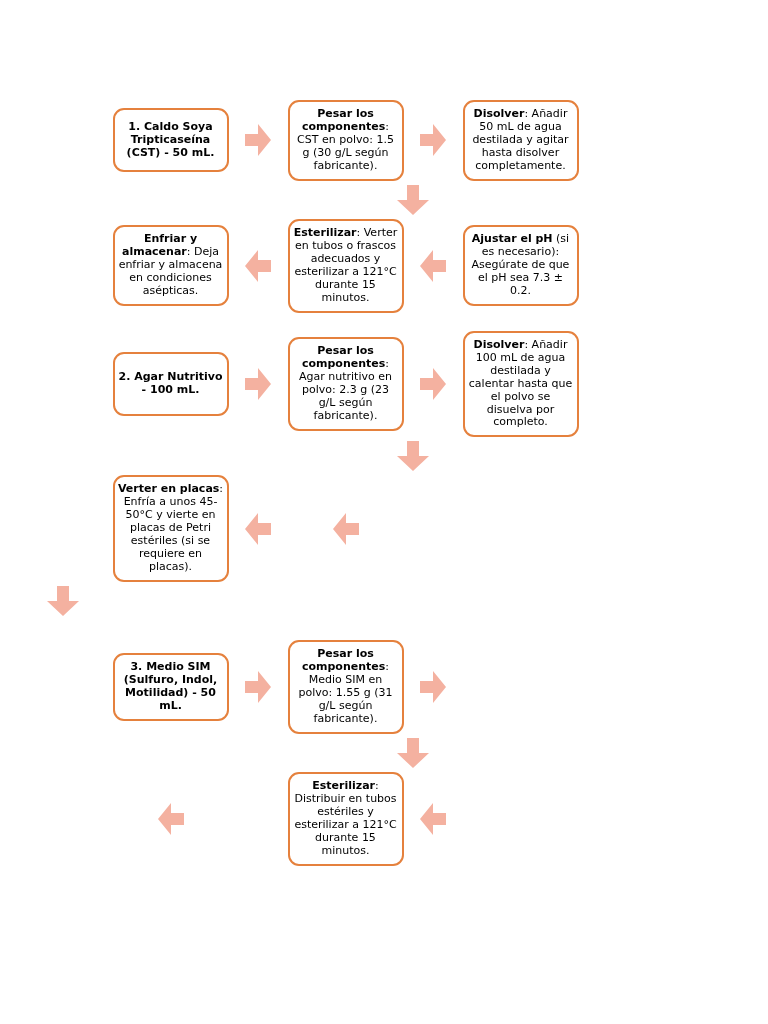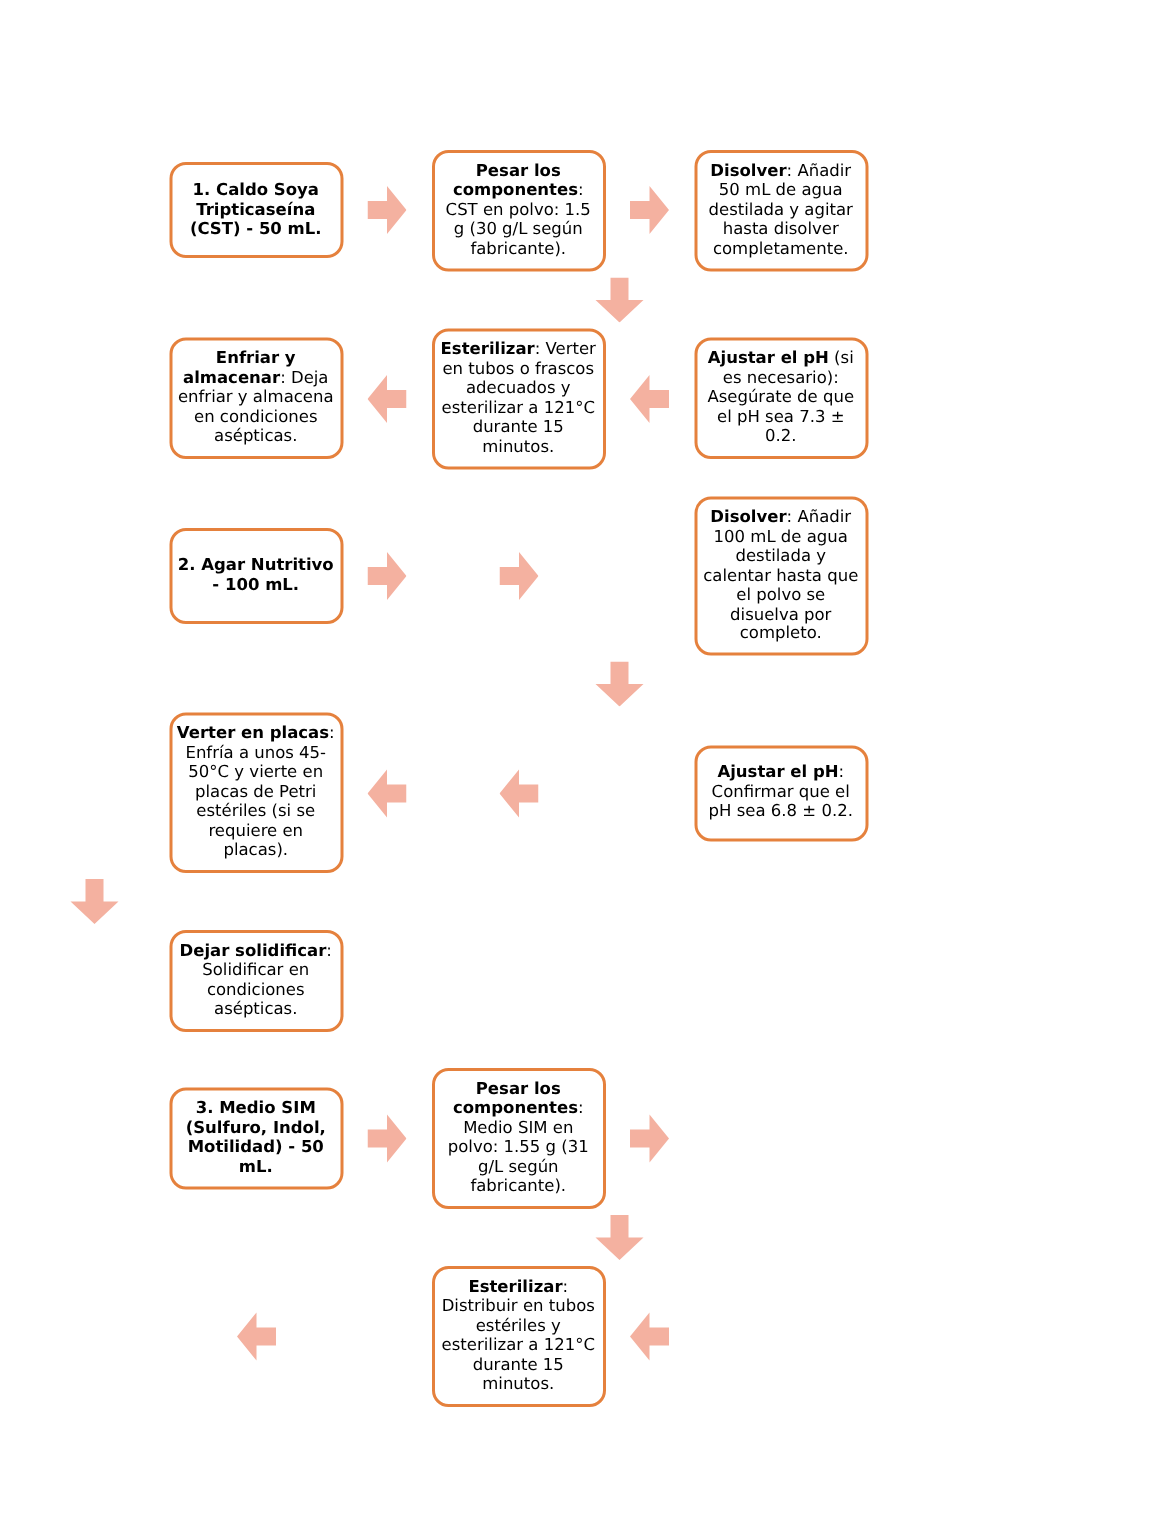--- a/index.html
+++ b/index.html
@@ -100,20 +100,23 @@
     </div>
   </div>
 
   <div class="grid mt-section">
     <div class="box c1">
       <div><b>2. Agar Nutritivo - 100 mL.</b><span></span></div>
     </div>
     <svg class="arrow" width="26" height="34" viewBox="0 0 26 34">
         <polygon points="0,11 13,11 13,1 26,17 13,33 13,23 0,23"></polygon>
       </svg>
+    <div class="box c3">
+      <div><b>Pesar los componentes</b><span>: Agar nutritivo en polvo: 2.3 g (23 g/L según fabricante).</span></div>
+    </div>
     <svg class="arrow" width="26" height="34" viewBox="0 0 26 34">
         <polygon points="0,11 13,11 13,1 26,17 13,33 13,23 0,23"></polygon>
       </svg>
     <div class="box c5">
       <div><b>Disolver</b><span>: Añadir 100 mL de agua destilada y calentar hasta que el polvo se disuelva por completo.</span></div>
     </div>
   </div>
 
   <div class="grid arrow-row">
     <svg class="arrow c5" width="34" height="30" viewBox="0 0 34 30">
@@ -124,36 +127,28 @@
   <div class="grid">
     <div class="box c1">
       <div><b>Verter en placas</b><span>: Enfría a unos 45-50°C y vierte en placas de Petri estériles (si se requiere en placas).</span></div>
     </div>
     <svg class="arrow" width="26" height="34" viewBox="0 0 26 34">
         <polygon points="26,11 13,11 13,1 0,17 13,33 13,23 26,23"></polygon>
       </svg>
     <svg class="arrow" width="26" height="34" viewBox="0 0 26 34">
         <polygon points="26,11 13,11 13,1 0,17 13,33 13,23 26,23"></polygon>
       </svg>
-    <div class="box c5">
-      <div><b>Ajustar el pH</b><span>: Confirmar que el pH sea 6.8 ± 0.2.</span></div>
-    </div>
   </div>
 
   <div class="grid arrow-row">
     <svg class="arrow c1" width="34" height="30" viewBox="0 0 34 30">
         <polygon points="11,0 23,0 23,15 33,15 17,30 1,15 11,15"></polygon>
       </svg>
   </div>
 
-  <div class="grid">
-    <div class="box c1">
-      <div><b>Dejar solidificar</b><span>: Solidificar en condiciones asépticas.</span></div>
-    </div>
-  </div>
 
   <div class="grid mt-section-big">
     <div class="box c1">
       <div><b>3. Medio SIM (Sulfuro, Indol, Motilidad) - 50 mL.</b><span></span></div>
     </div>
     <svg class="arrow" width="26" height="34" viewBox="0 0 26 34">
         <polygon points="0,11 13,11 13,1 26,17 13,33 13,23 0,23"></polygon>
       </svg>
     <div class="box c3">
       <div><b>Pesar los componentes</b><span>: Medio SIM en polvo: 1.55 g (31 g/L según fabricante).</span></div>

